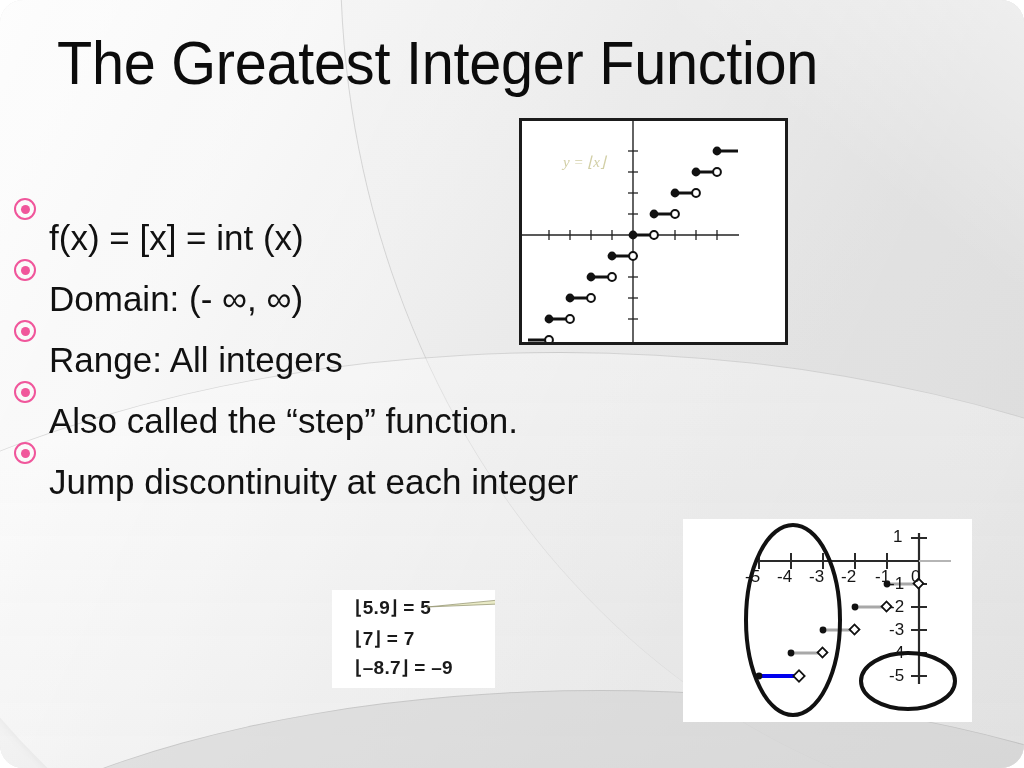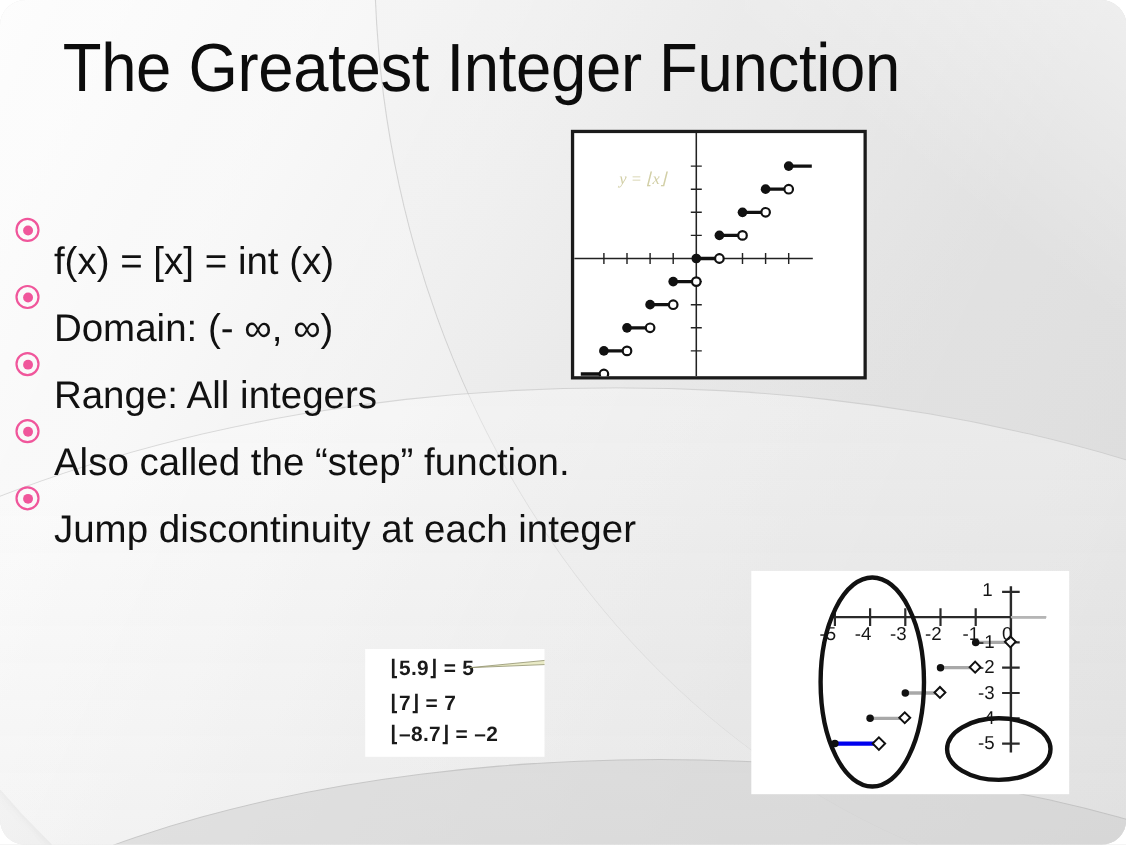--- a/index.html
+++ b/index.html
@@ -304,21 +304,21 @@
         <circle cx="195" cy="51" r="3.9"></circle>
       </g>
 
       <text id="graph-top-label" x="41" y="46" font-family="'Liberation Serif', serif" font-style="italic" font-size="15" fill="#d2cfa6">y = ⌊x⌋</text>
     </svg>
   </div>
 
   <div id="formula-box">
     <div class="formula-line fl-1">⌊5.9⌋ = 5</div>
     <div class="formula-line fl-2">⌊7⌋ = 7</div>
-    <div class="formula-line fl-3">⌊–8.7⌋ = –2</div>
+    <div class="formula-line fl-3">⌊–8.7⌋ = –9</div>
     <svg id="formula-arrow" viewBox="0 0 72 16">
       <polygon points="0,9 72,2 72,6" fill="#e9eac6" stroke="#8e8e6a" stroke-width="0.7"></polygon>
     </svg>
   </div>
 
   <div id="graph-bottom">
     <svg width="289" height="203" viewBox="0 0 289 203">
 
       <line x1="72" y1="42" x2="268" y2="42" stroke="#2a2a2a" stroke-width="2.2"></line>
       <line x1="236" y1="14" x2="236" y2="165" stroke="#2a2a2a" stroke-width="2.2"></line>

